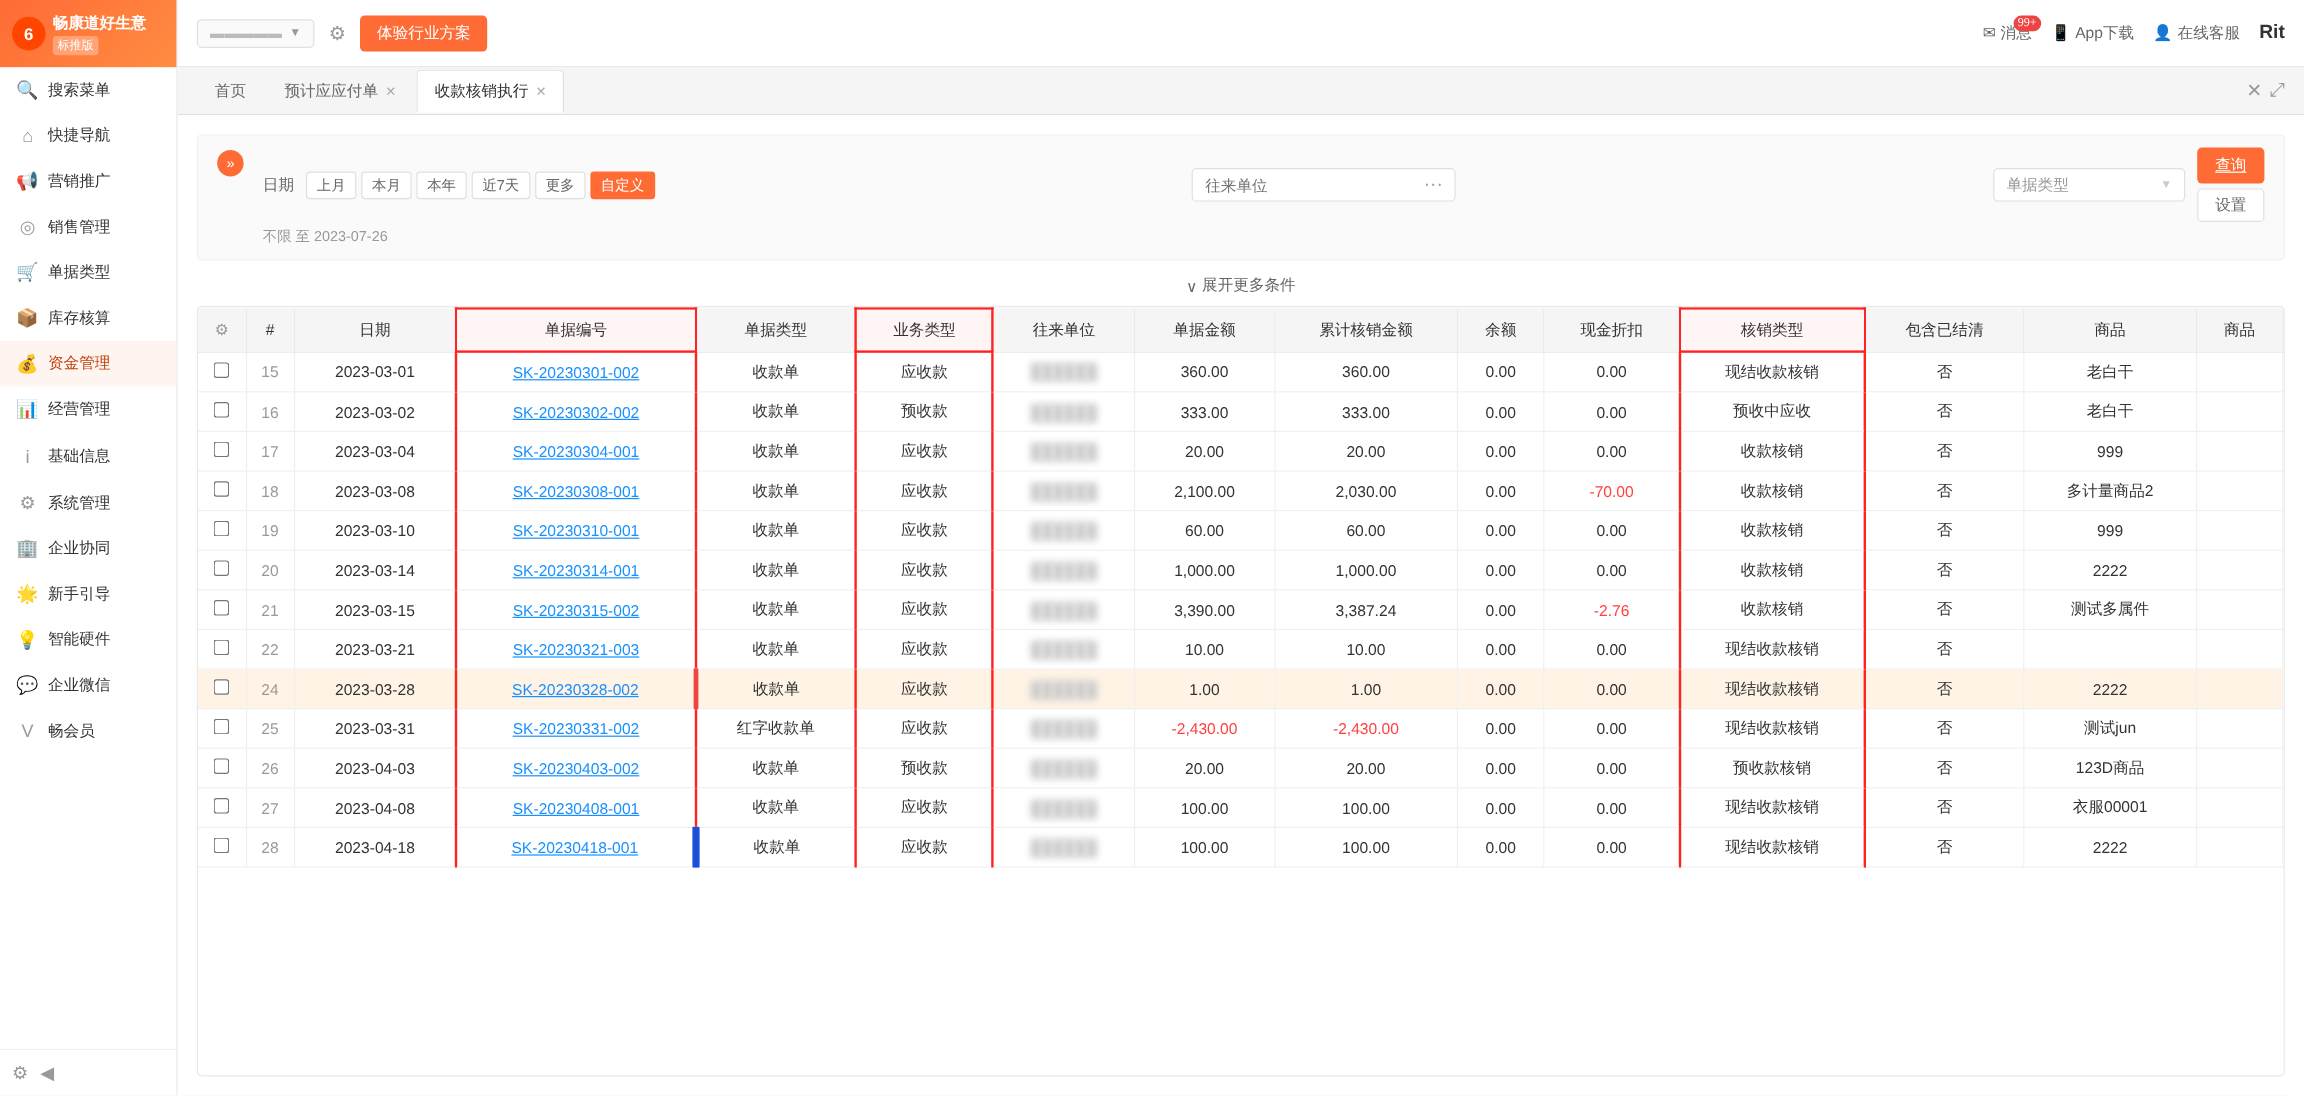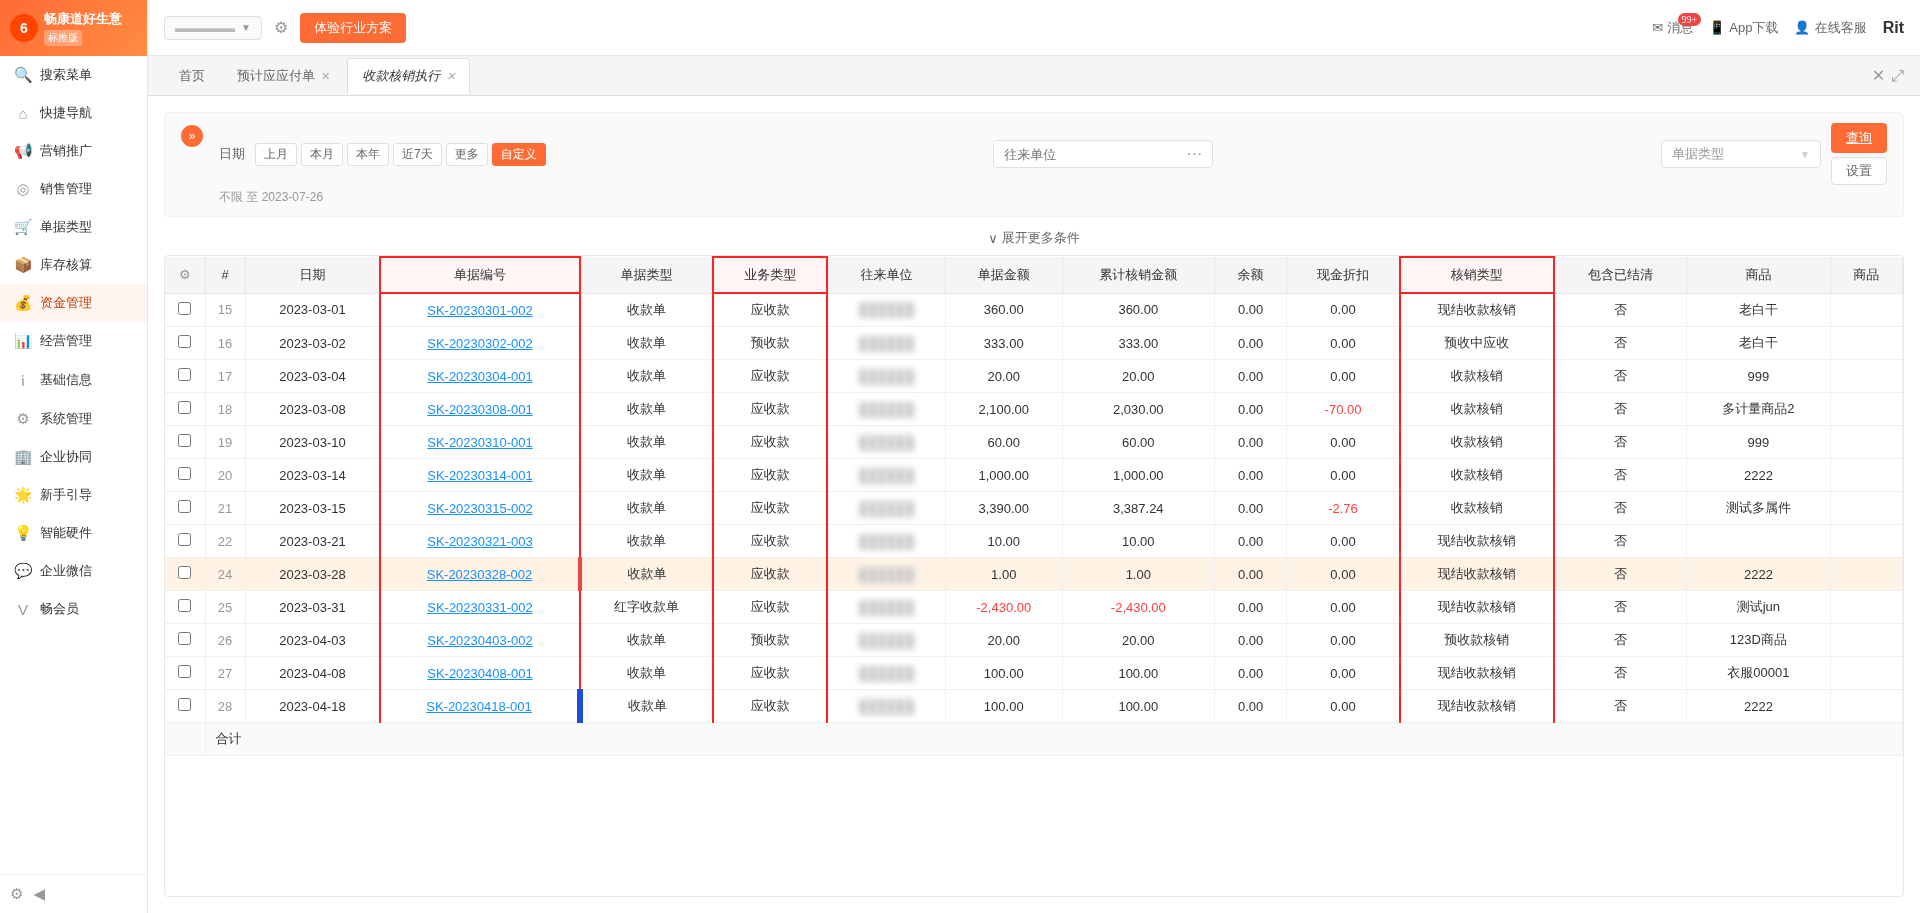--- a/index.html
+++ b/index.html
@@ -100,21 +100,20 @@
       border: 1px solid transparent;
       border-bottom: none;
       margin-right: 2px;
     }
     .tab.active {
       background: white;
       color: #333;
       border-color: #e0e0e0;
       border-bottom: 1px solid white;
       margin-bottom: -1px;
-      font-style: italic;
     }
     .tab-close { font-size: 11px; color: #aaa; cursor: pointer; }
     .tabbar-close { margin-left: auto; color: #999; cursor: pointer; font-size: 16px; }
     .tabbar-expand { color: #999; cursor: pointer; font-size: 16px; margin-left: 6px; }
 
     
     .page { flex: 1; background: white; padding: 16px; overflow: hidden; display: flex; flex-direction: column; }
     .page-title { font-size: 18px; font-weight: bold; color: #333; margin-bottom: 14px; display: flex; align-items: center; justify-content: space-between; }
     .page-title-actions { display: flex; gap: 10px; }
     .title-action-btn {
@@ -624,22 +623,18 @@
     <td><span class="blurred">██████</span></td>
     <td>100.00</td>
     <td>100.00</td>
     <td>0.00</td>
     <td>0.00</td>
     <td style="border-left: 2px solid #ff2222; border-right: 2px solid #ff2222;">现结收款核销</td>
     <td>否</td>
     <td>2222</td>
     <td></td>
   </tr>
-            <tr class="sum-row">
-  <td></td>
-  <td colspan="14" style="text-align:left;">合计</td>
-</tr>
           </tbody>
       </table>
     </div>
 
   </div>
 </div>
 
 </body></html>

